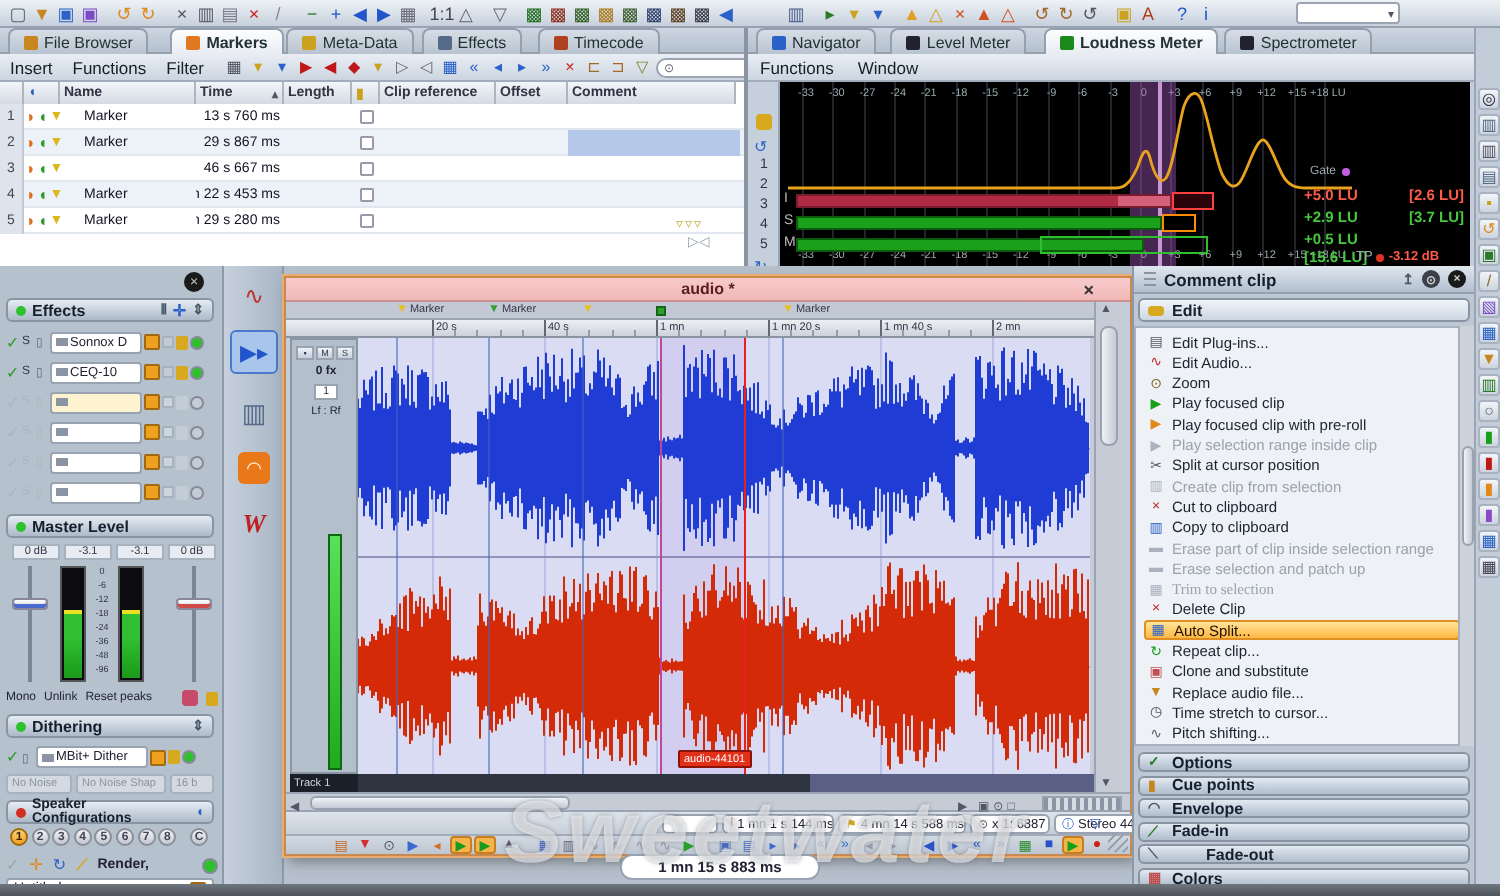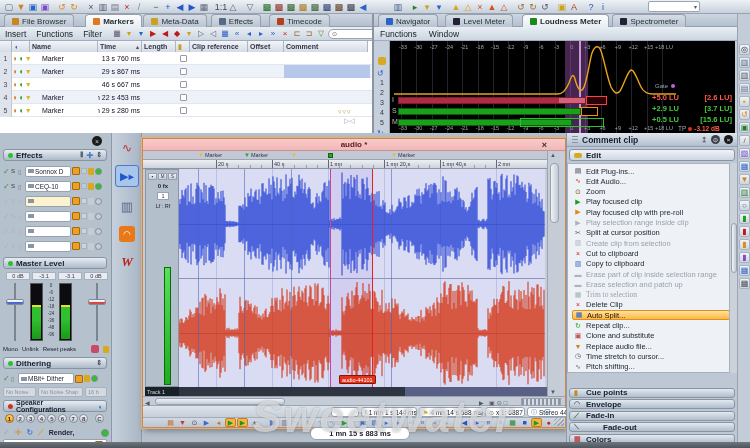--- a/index.html
+++ b/index.html
@@ -359,21 +359,21 @@
           <div style="width: 4px; height: 4px; border-radius: 50%; background: rgb(192, 96, 224);"></div>
         </div>
         <div style="position: absolute; left: 262px; top: 52px; width: 80px; display: flex; justify-content: space-between; font-size: 7.5px; font-weight: bold; color: rgb(255, 90, 74);">
           <div style="">+5.0 LU</div>
           <div style="">[2.6 LU]</div>
         </div>
         <div style="position: absolute; left: 262px; top: 63px; width: 80px; display: flex; justify-content: space-between; font-size: 7.5px; font-weight: bold; color: rgb(70, 200, 60);">
           <div style="">+2.9 LU</div>
           <div style="">[3.7 LU]</div>
         </div>
-        <div style="position: absolute; left: 262px; top: 74px; width: 80px; display: flex; justify-content: space-between; font-size: 7.5px; font-weight: bold; color: rgb(70, 200, 60);">
+        <div style="position: absolute; left: 262px; top: 74px; width: 80px; display: flex; font-size: 7.5px; font-weight: bold; color: rgb(70, 200, 60); flex-direction: column;">
           <div style="">+0.5 LU</div>
           <div style="">[15.6 LU]</div>
         </div>
         <div style="position: absolute; left: 288px; top: 84px; display: flex; align-items: center; gap: 2px; font-size: 6.5px; color: rgb(153, 170, 170);">
           <div style="">TP</div>
           <div style="width: 4px; height: 4px; border-radius: 50%; background: rgb(224, 48, 32);"></div>
           <div style="color: rgb(255, 90, 74); font-weight: bold;">-3.12 dB</div>
         </div>
       </div>
   </div>
@@ -824,20 +824,24 @@
           <div style="overflow: hidden; white-space: nowrap;">Time stretch to cursor...</div>
         </div>
         <div class="fcitem" style="top: 197.7px;">
           <div class="fcico" style="color: rgb(102, 102, 119);">∿</div>
           <div style="overflow: hidden; white-space: nowrap;">Pitch shifting...</div>
         </div>
       </div>
       <div style="position: absolute; left: 163px; top: 30px; width: 8px; height: 210px; background: rgb(204, 210, 218);">
         <div style="position: absolute; left: 1px; top: 60px; width: 6px; height: 50px; background: linear-gradient(90deg, rgb(240, 243, 246), rgb(194, 202, 214)); border: 1px solid rgb(152, 162, 176); border-radius: 3px;"></div>
       </div>
+      <div class="secbar" style="top: 243px;">
+        <div style="font-size: 7px; color: rgb(42, 122, 42); width: 8px;">✓</div>
+        <div style="">Options</div>
+      </div>
       <div class="secbar" style="top: 254.6px;">
         <div style="font-size: 7px; color: rgb(200, 134, 30); width: 8px;">▮</div>
         <div style="">Cue points</div>
       </div>
       <div class="secbar" style="top: 266.2px;">
         <div style="font-size: 7px; color: rgb(85, 85, 102); width: 8px;">◠</div>
         <div style="">Envelope</div>
       </div>
       <div class="secbar" style="top: 277.8px;">
         <div style="font-size: 7px; color: rgb(42, 122, 42); width: 8px;">⟋</div>

